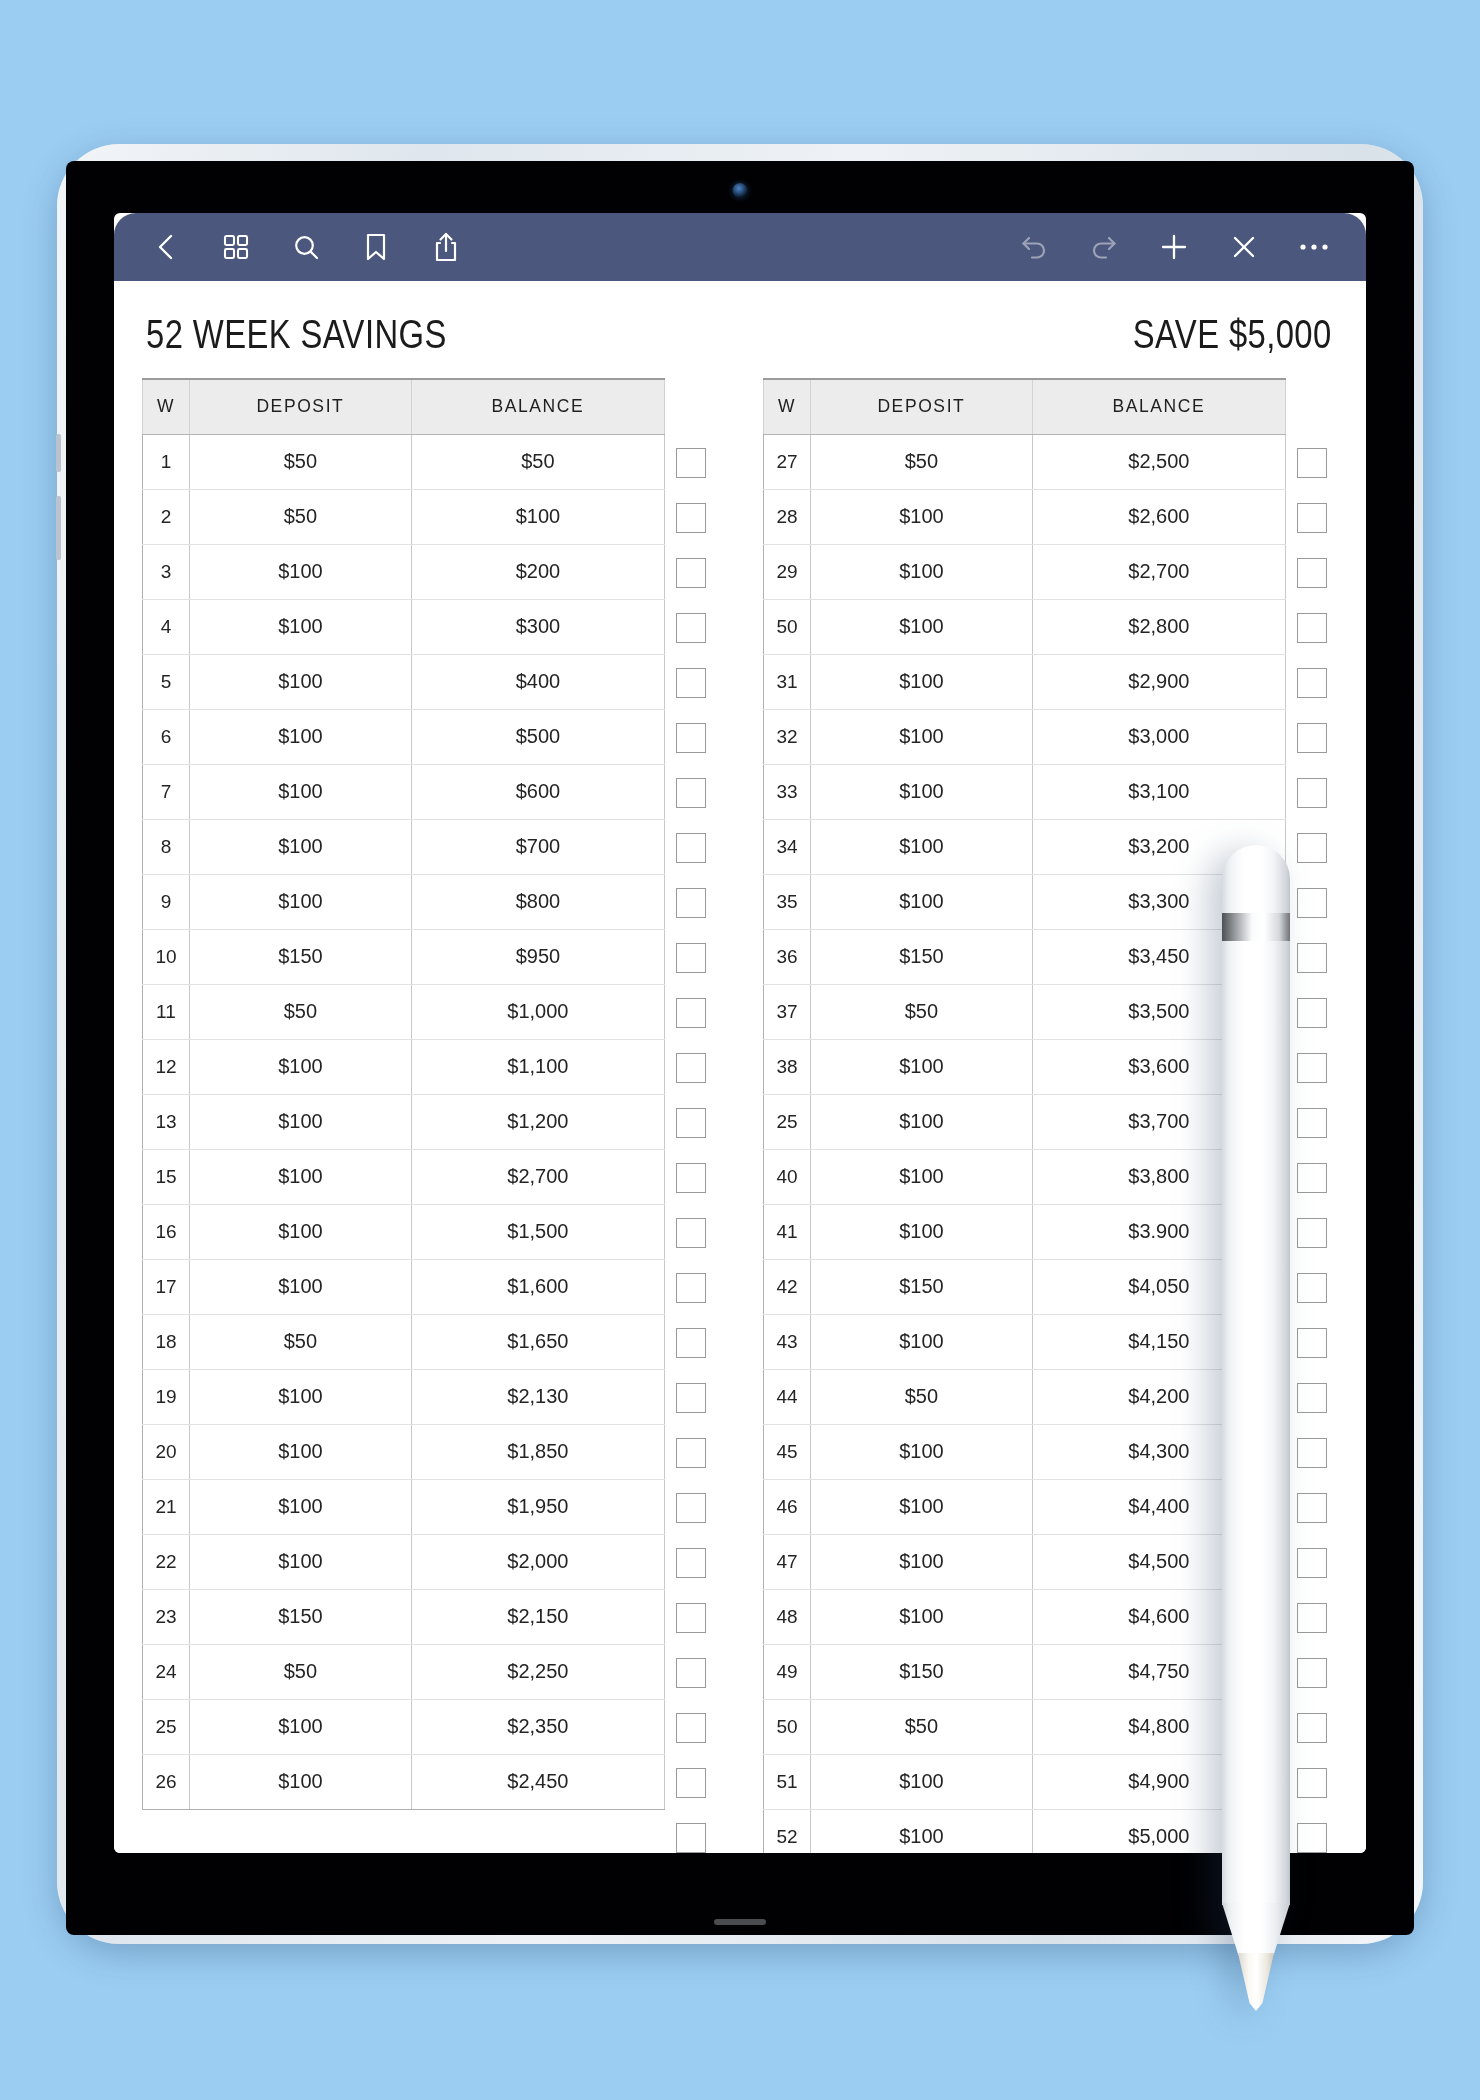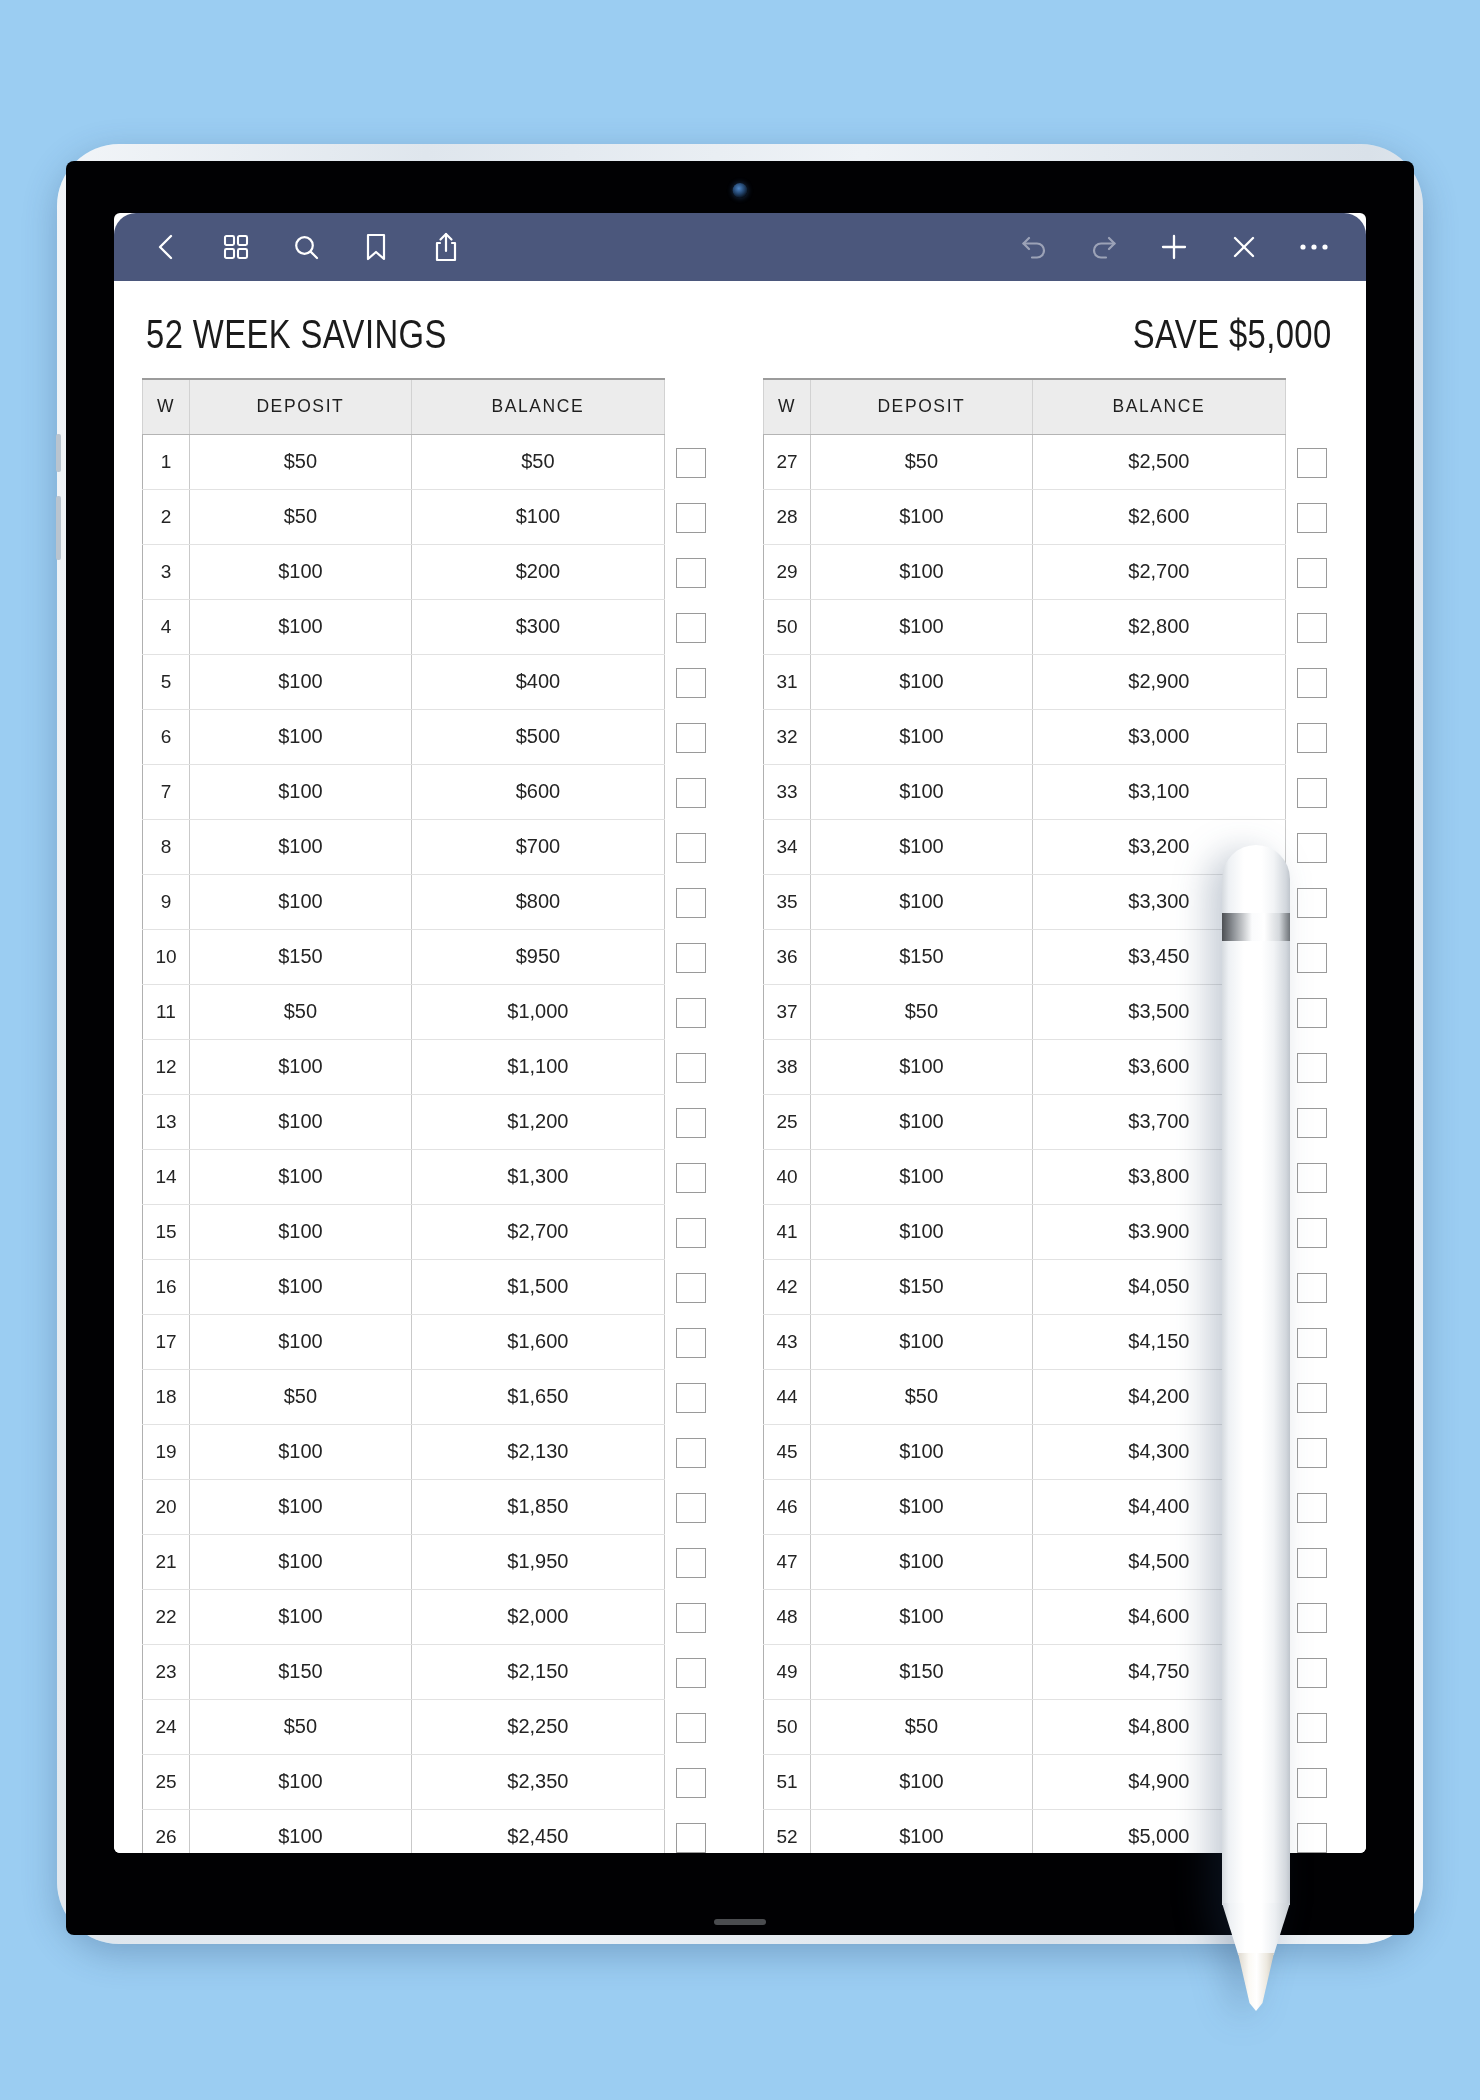--- a/index.html
+++ b/index.html
@@ -439,25 +439,20 @@
                     <td class="col-w">12</td>
                     <td>$100</td>
                     <td>$1,100</td>
                   </tr>
                   <tr>
                     <td class="col-w">13</td>
                     <td>$100</td>
                     <td>$1,200</td>
                   </tr>
                   <tr>
-                    <td class="col-w">14</td>
-                    <td>$100</td>
-                    <td>$1,300</td>
-                  </tr>
-                  <tr>
                     <td class="col-w">15</td>
                     <td>$100</td>
                     <td>$2,700</td>
                   </tr>
                   <tr>
                     <td class="col-w">16</td>
                     <td>$100</td>
                     <td>$1,500</td>
                   </tr>
                   <tr>

